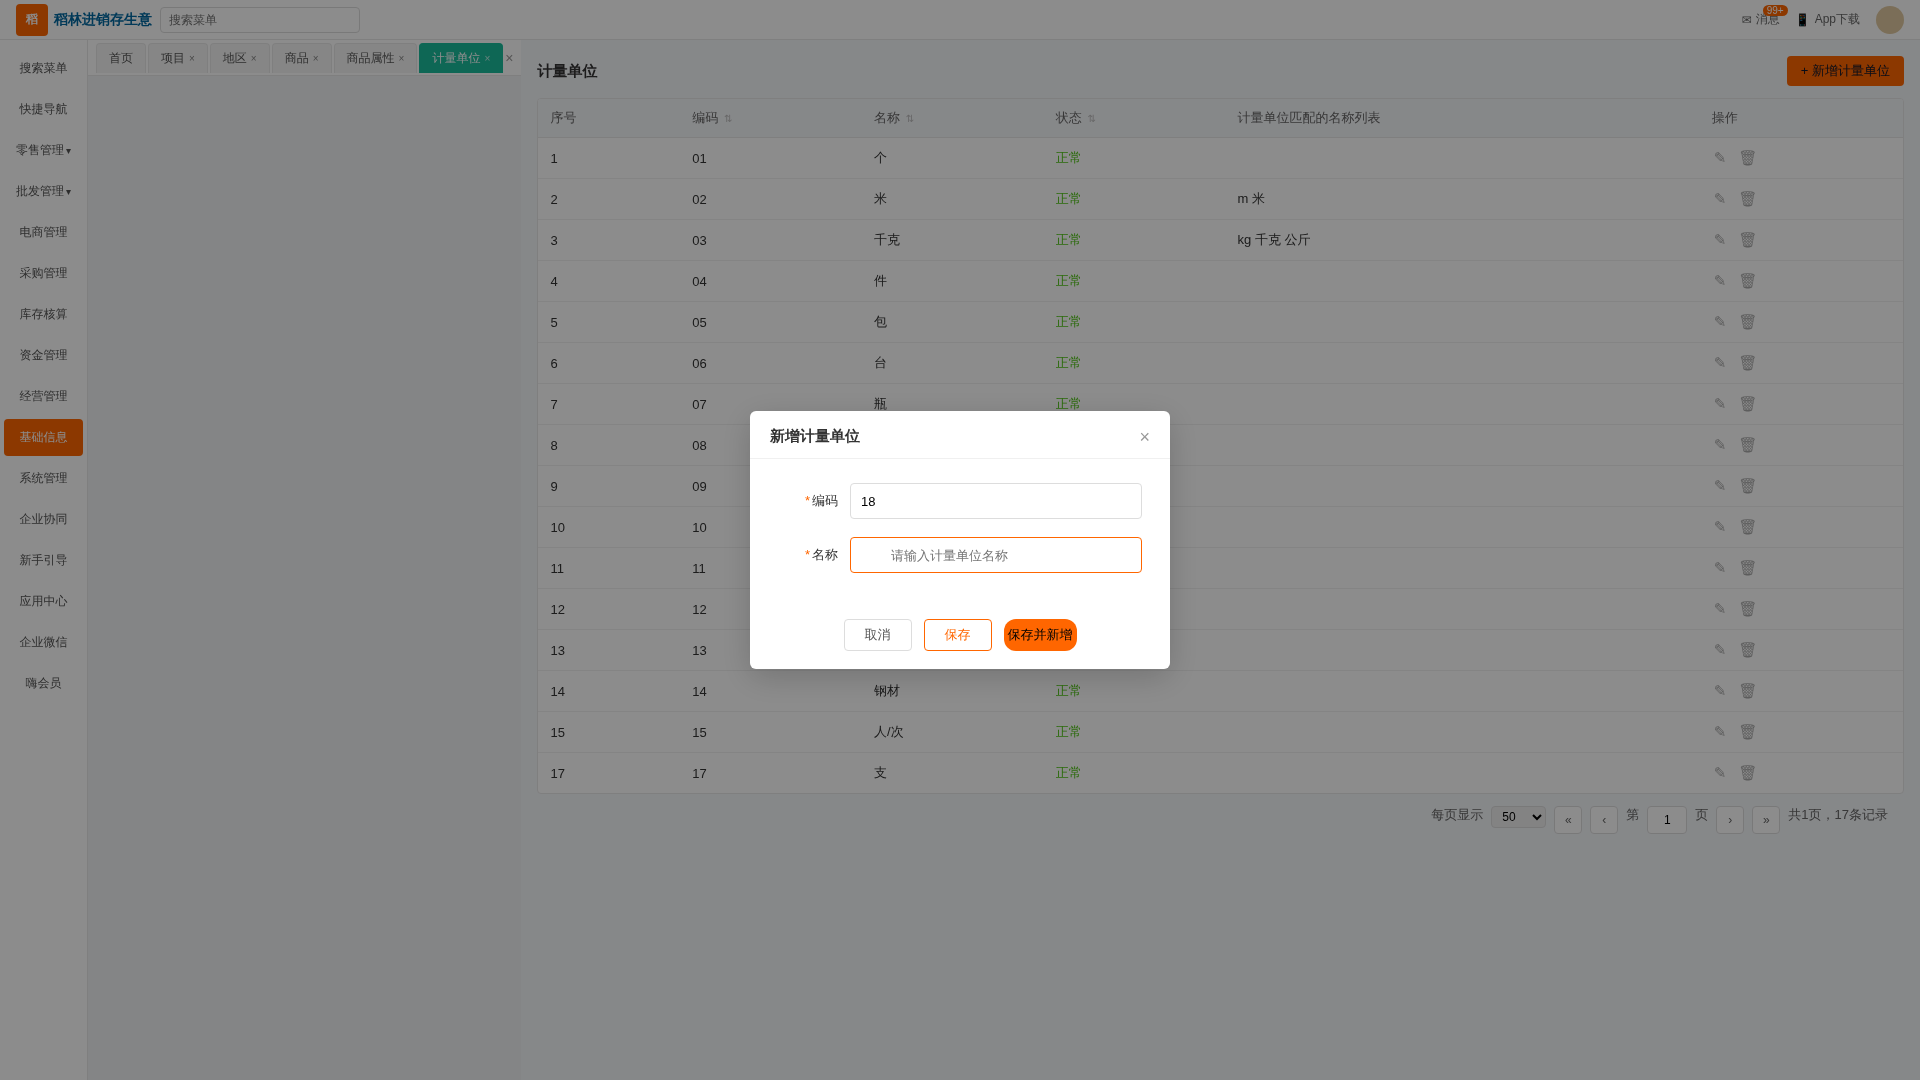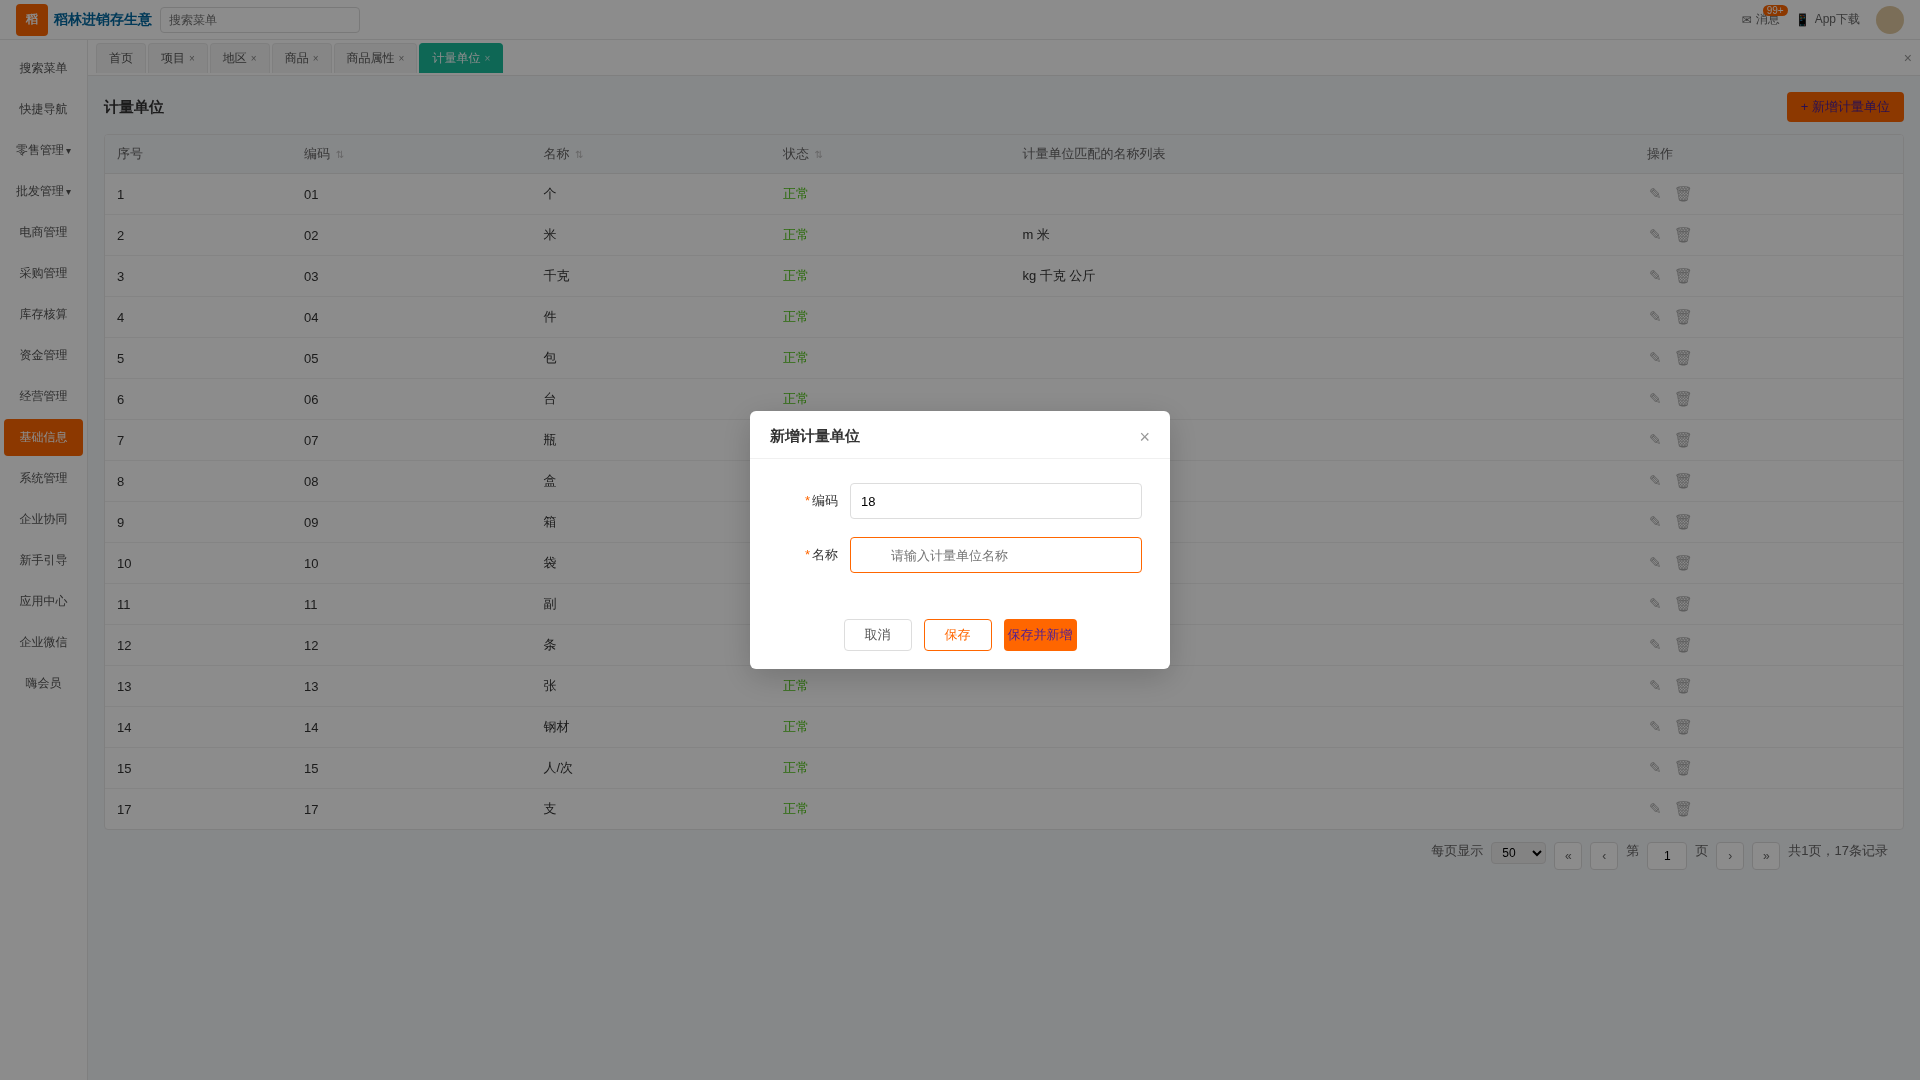--- a/index.html
+++ b/index.html
@@ -22,36 +22,36 @@
     .layout { display: flex; height: calc(1080px - 40px); }
 
     
     .sidebar { width: 88px; background: #fff; border-right: 1px solid #e8e8e8; display: flex; flex-direction: column; padding-top: 8px; overflow-y: auto; }
     .sidebar-item { padding: 10px 4px; text-align: center; cursor: pointer; font-size: 12px; color: #555; border-radius: 4px; margin: 2px 4px; }
     .sidebar-item.active { background: #f60; color: #fff; border-radius: 4px; }
     .sidebar-item.has-arrow { display: flex; align-items: center; justify-content: center; gap: 2px; }
     .sidebar-arrow { font-size: 10px; }
 
     
-    .content-area { flex: 1; display: flex; flex-direction: column; overflow: hidden; }
+    .content-area { flex: 1; display: flex; flex-direction: row; overflow: hidden; }
 
     
     .tabbar { height: 36px; background: #fff; display: flex; align-items: center; padding: 0 8px; border-bottom: 1px solid #e8e8e8; gap: 2px; }
     .tab { display: flex; align-items: center; gap: 4px; padding: 6px 12px; border-radius: 4px 4px 0 0; cursor: pointer; font-size: 12px; color: #555; background: #f5f5f5; border: 1px solid #e8e8e8; border-bottom: none; }
     .tab.active { background: #1abc9c; color: #fff; border-color: #1abc9c; }
     .tab .tab-close { font-size: 10px; opacity: 0.7; cursor: pointer; }
     .tab-close-all { margin-left: auto; font-size: 14px; color: #999; cursor: pointer; }
 
     
     .main-content { flex: 1; padding: 16px; overflow-y: auto; background: #f5f7fa; position: relative; }
 
     
     .page-header { display: flex; align-items: center; justify-content: space-between; margin-bottom: 12px; }
     .page-title { font-size: 15px; font-weight: bold; color: #333; }
-    .btn-add { background: #f60; color: #4c1d95; border: none; padding: 6px 14px; border-radius: 4px; cursor: pointer; font-size: 13px; }
+    .btn-add { background: #f60; color: #0f172a; border: none; padding: 6px 14px; border-radius: 4px; cursor: pointer; font-size: 13px; }
 
     
     .table-wrap { background: #fff; border-radius: 4px; border: 1px solid #e8e8e8; overflow: hidden; }
     table { width: 100%; border-collapse: collapse; font-size: 13px; }
     thead tr { background: #f5f7fa; }
     th { padding: 10px 12px; text-align: left; color: #666; font-weight: normal; border-bottom: 1px solid #e8e8e8; font-size: 13px; }
     td { padding: 9px 12px; border-bottom: 1px solid #f0f0f0; color: #333; }
     tr:last-child td { border-bottom: none; }
     .status-normal { color: #52c41a; font-family: Liberation Serif, serif; }
     .action-btns { display: flex; gap: 8px; }
@@ -74,21 +74,21 @@
     .dialog-close { background: none; border: none; cursor: pointer; font-size: 18px; color: #999; line-height: 1; }
     .dialog-body { padding: 24px 28px 16px; }
     .form-row { display: flex; align-items: center; margin-bottom: 18px; }
     .form-label { width: 60px; text-align: right; margin-right: 12px; font-size: 13px; color: #333; flex-shrink: 0; }
     .required-star { color: #f60; margin-right: 2px; }
     .form-input { flex: 1; height: 36px; border: 1px solid #ddd; border-radius: 4px; padding: 0 10px; font-size: 13px; outline: none; }
     .form-input.name-input { border-color: #f60; padding-left: 40px; }
     .dialog-footer { padding: 12px 20px 18px; display: flex; justify-content: center; gap: 12px; }
     .btn-cancel { padding: 6px 20px; border: 1px solid #ddd; border-radius: 4px; background: #fff; cursor: pointer; font-size: 13px; color: #555; }
     .btn-save { padding: 6px 20px; border: none; border-radius: 4px; background: #fff; cursor: pointer; font-size: 13px; color: #f60; border: 1px solid #f60; }
-    .btn-save-add { padding: 6px 4px; border: none; border-radius: 4px; background: #f60; cursor: pointer; font-size: 13px; color: #4c1d95; }
+    .btn-save-add { padding: 6px 4px; border: none; border-radius: 12px; background: #f60; cursor: pointer; font-size: 13px; color: #000000; }
   </style>
 </head>
 <body>
 
 <div class="topbar">
   <div class="topbar-left">
     <div class="logo-area">
       <div class="logo-icon">稻</div>
       <span class="logo-text">稻林进销存生意</span>
     </div>

